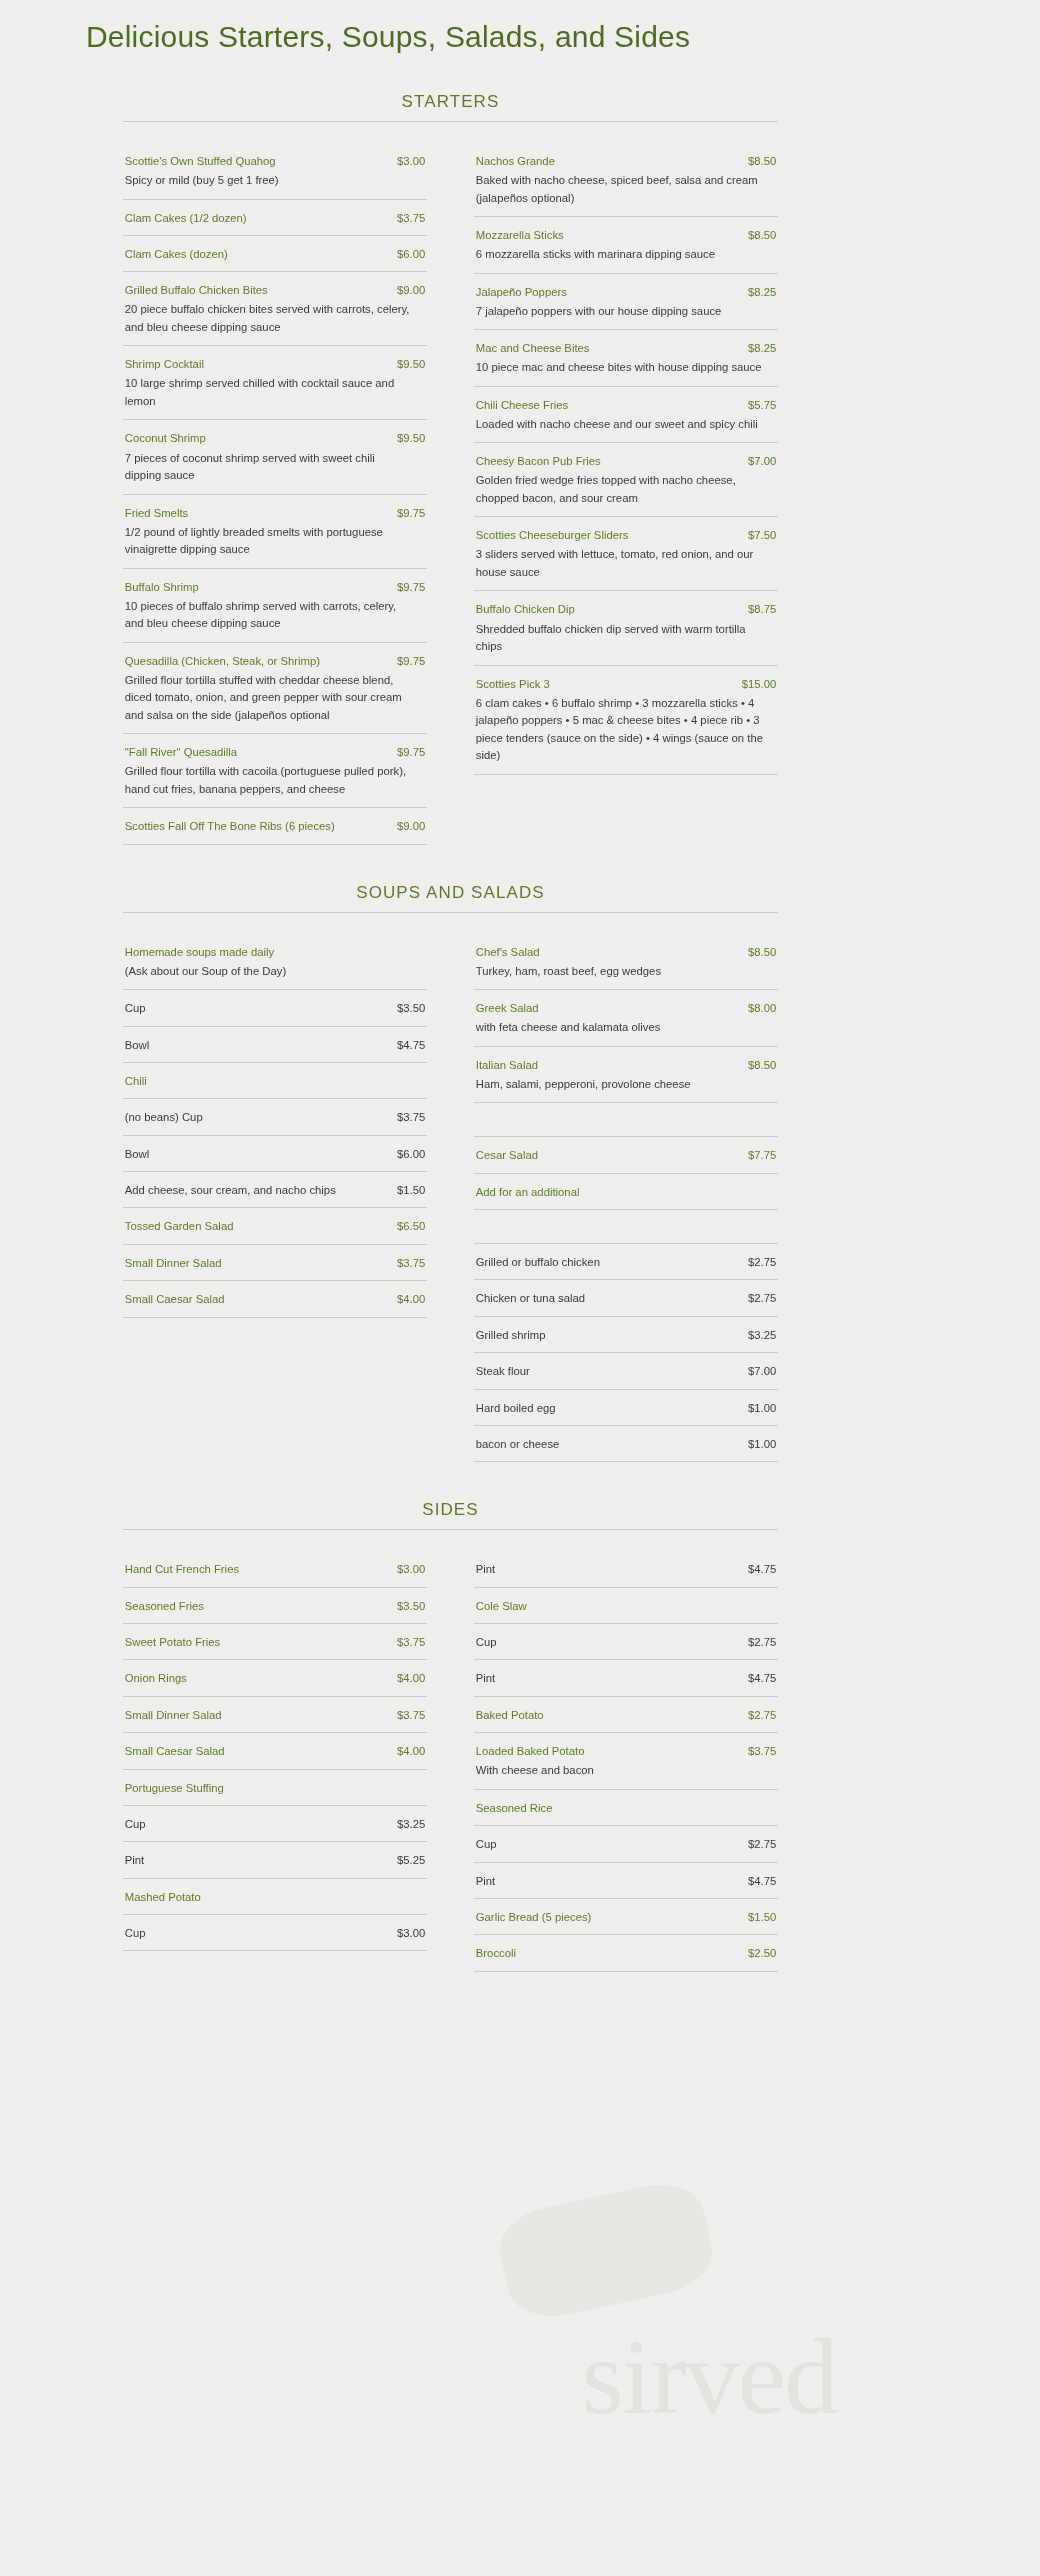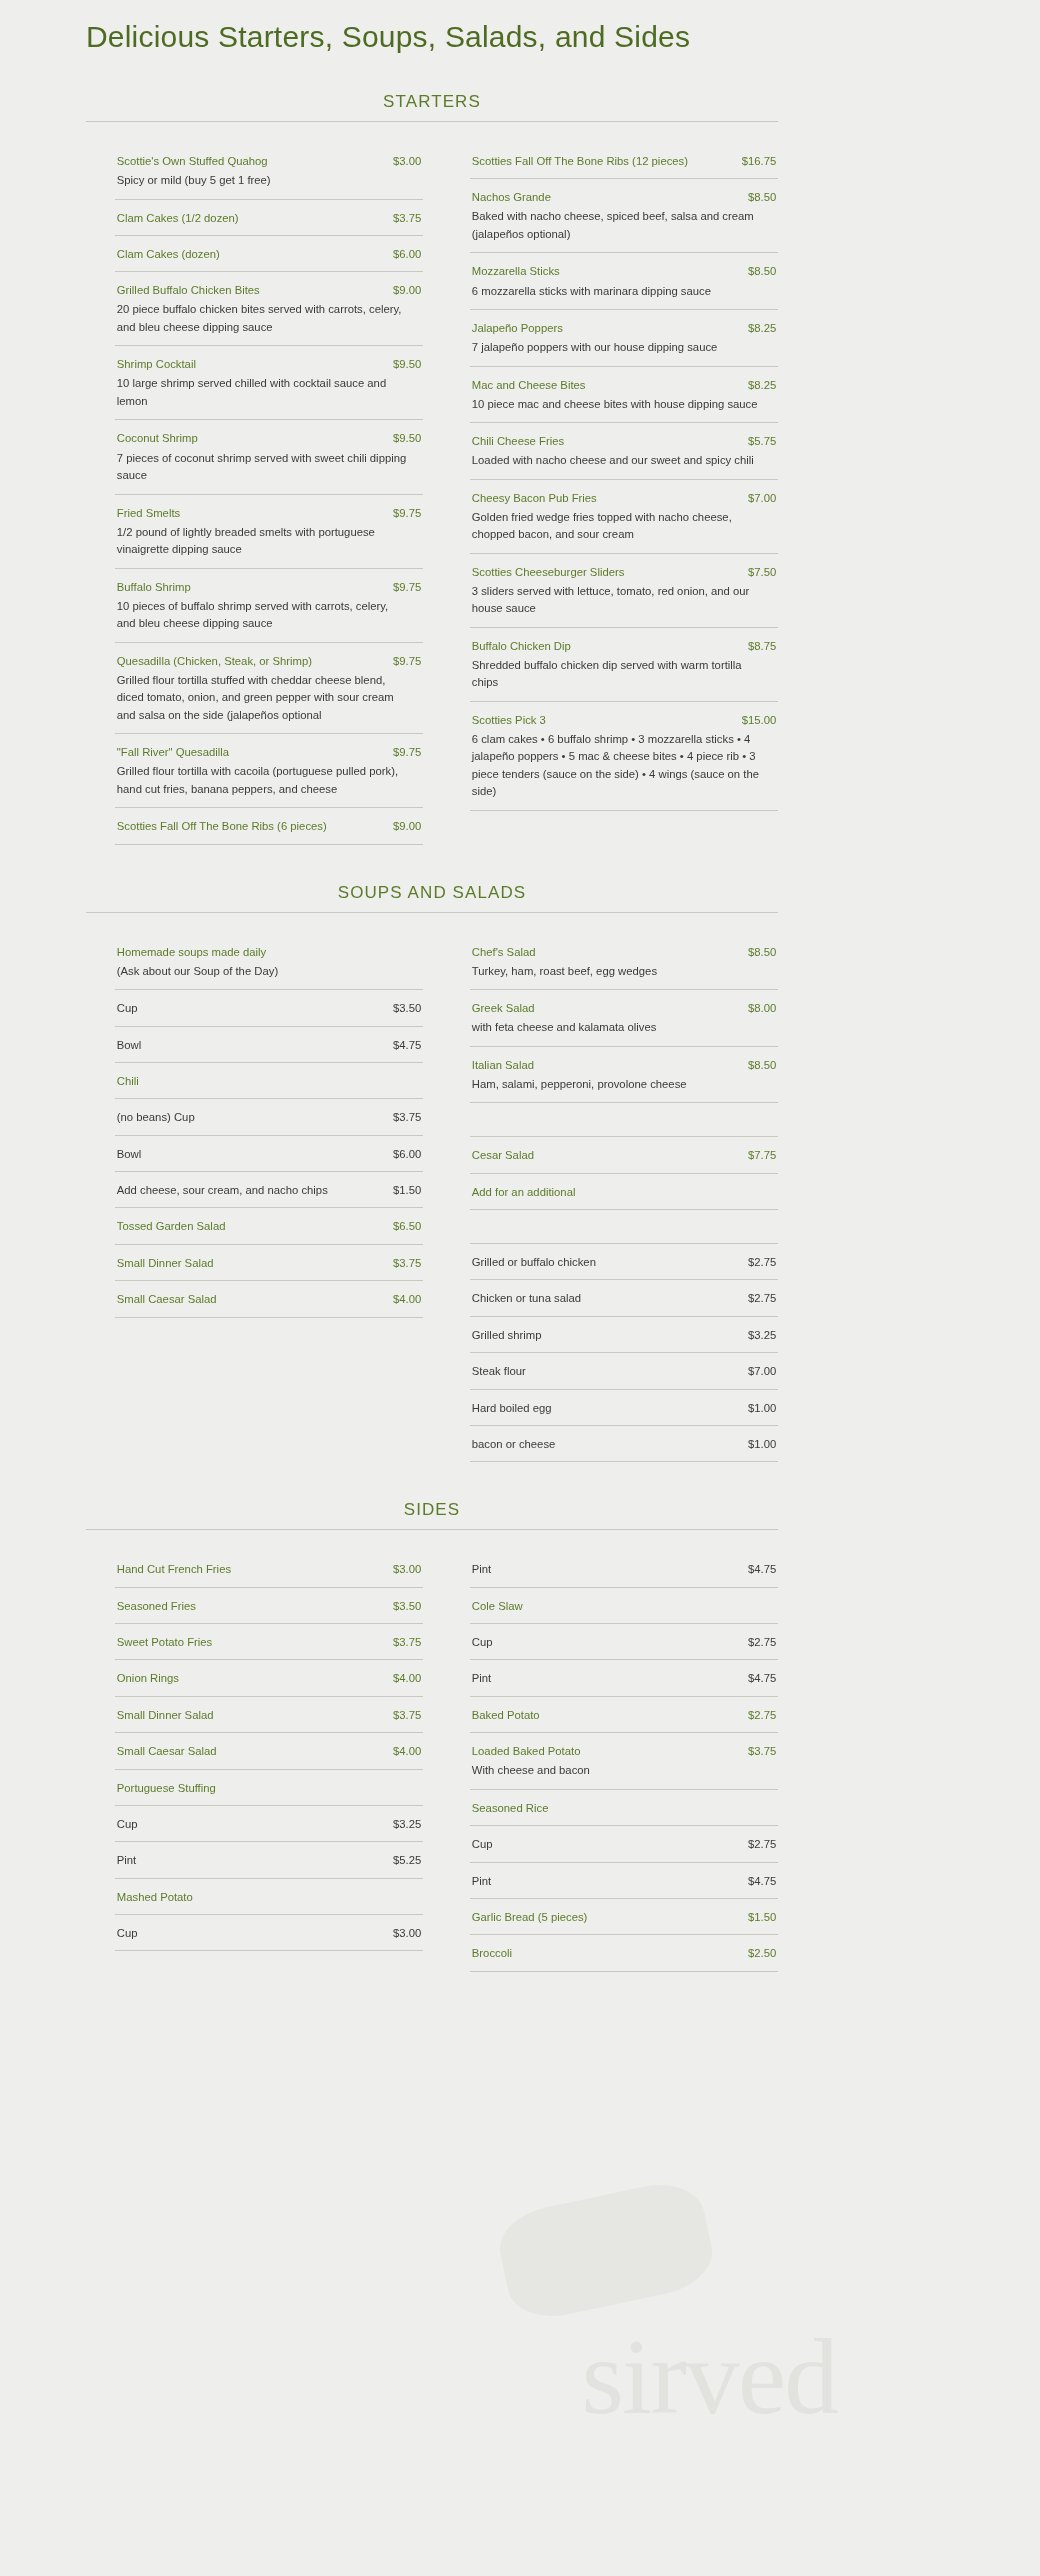--- a/index.html
+++ b/index.html
@@ -42,34 +42,34 @@
   .content { position: relative; z-index: 2; }
 
   h1.page-title {
     color: #4e6b22;
     font-size: 30px;
     font-weight: normal;
     margin: 20px 0 0 86px;
     letter-spacing: 0.2px;
   }
 
-  .section { margin-top: 38px; }
+  .section { margin-top: 38px; padding-left: 37px; }
   .section-head {
     text-align: center;
     color: #5c7b2a;
     font-size: 17px;
     letter-spacing: 1.1px;
     padding-bottom: 9px;
     margin: 0 86px;
     border-bottom: 0.9px solid #c9c9c4;
   }
   .cols {
     display: flex;
     gap: 47px;
-    margin: 20px 86px 0 115px;
+    margin: 20px 86px 0 86px;
   }
   .col { flex: 1 1 0; min-width: 0; }
 
   .item {
     border-bottom: 0.9px solid #c9c9c4;
     padding: 10px 1.8px 9px 1.8px;
   }
   .item:first-child { padding-top: 11px; }
   .row {
     display: flex;
@@ -184,26 +184,20 @@
               <div class="item">
                 <div class="row">
                   <div class="name">Scotties Fall Off The Bone Ribs (6 pieces)</div>
                   <div class="price">$9.00</div>
                 </div>
               </div>
             </div>
             <div class="col">
               <div class="item">
                 <div class="row">
-                  <div class="name">Scotties Fall Off The Bone Ribs (12 pieces)</div>
-                  <div class="price">$16.75</div>
-                </div>
-              </div>
-              <div class="item">
-                <div class="row">
                   <div class="name">Nachos Grande</div>
                   <div class="price">$8.50</div>
                 </div>
                 <div class="desc">Baked with nacho cheese, spiced beef, salsa and cream (jalapeños optional)</div>
               </div>
               <div class="item">
                 <div class="row">
                   <div class="name">Mozzarella Sticks</div>
                   <div class="price">$8.50</div>
                 </div>

